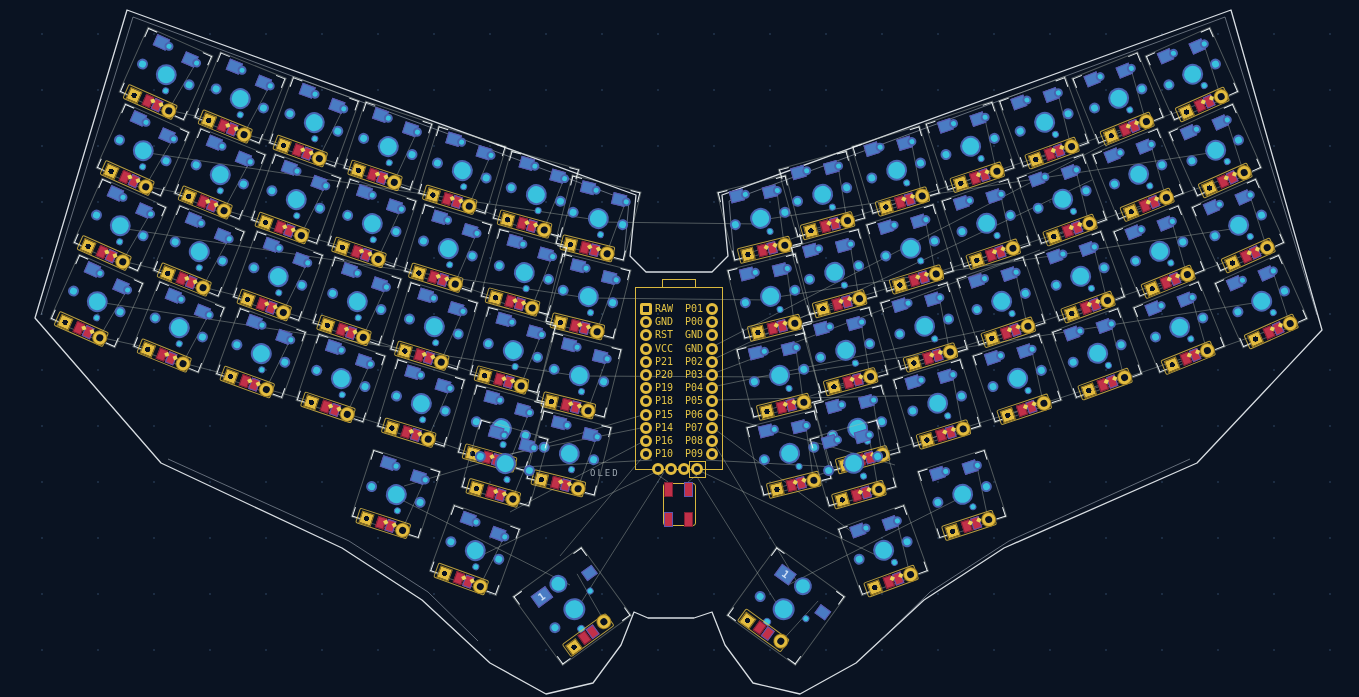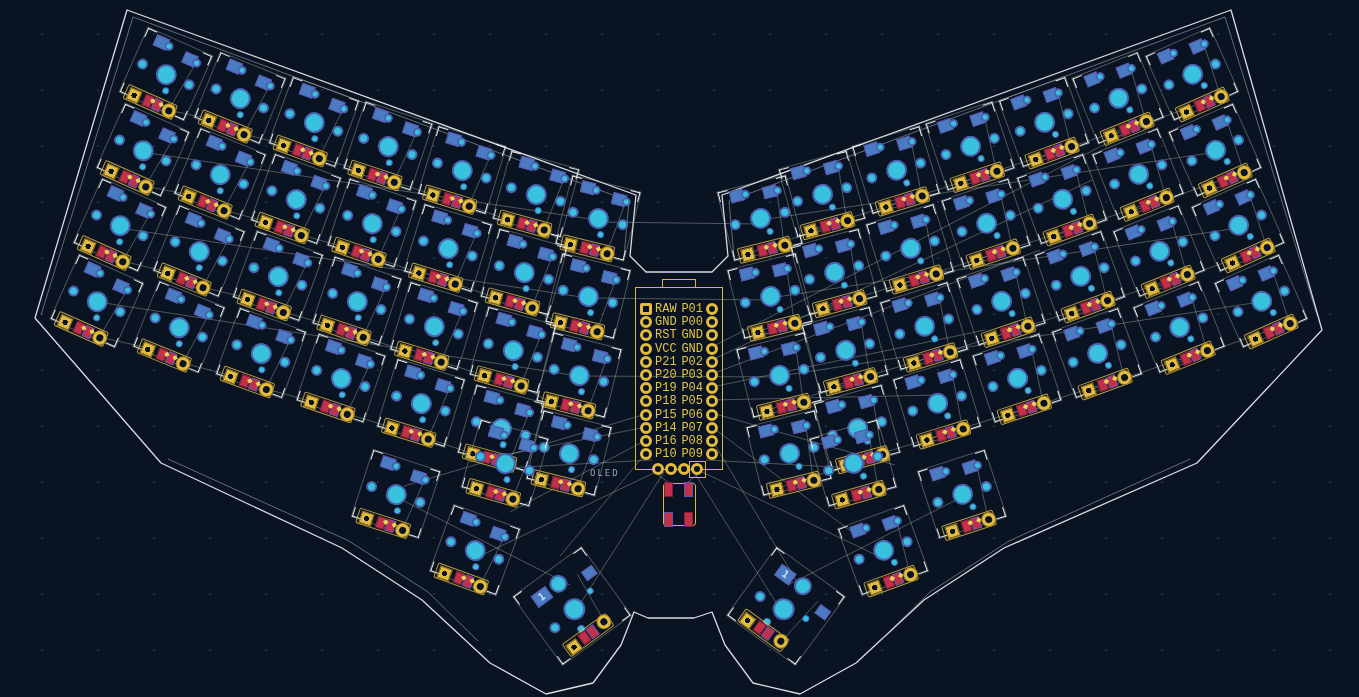--- a/index.html
+++ b/index.html
@@ -33,21 +33,21 @@
   .dsq{background:radial-gradient(circle,#0a1322 0 2.6px,#e3bc3f 2.7px);border:1px solid #9a7a20;}
   .dr{background:#c23049;border:1px solid #7e1f33;}
   .dr.alt{border:1.5px solid #5d55ae;}
   .dg{background:#ecd25a;transform:rotate(45deg);}
   .ddn{border-radius:50%;border:3.5px solid #e3bc3f;background:#0a1322;box-shadow:0 0 0 1px #9a7a20;}
 
   #mcu{position:absolute;border:1.5px solid #d9b83e;box-sizing:border-box;}
   #usb-tab{position:absolute;border:1px solid #d9b83e;border-bottom:none;box-sizing:border-box;}
   .mpin{position:absolute;width:12px;height:12px;border-radius:50%;border:3.5px solid #e3bc3f;box-sizing:border-box;background:#0a1322;}
   .mpin.sq{border-radius:2px;}
-  .mlabel{position:absolute;color:#e3c445;font-size:12px;line-height:8px;white-space:pre;letter-spacing:0;font-family:Liberation Mono, monospace;}
+  .mlabel{position:absolute;color:#e3c445;font-size:10px;line-height:8px;white-space:pre;letter-spacing:0;}
   .mlabel.r{text-align:right;}
 
   .opad{position:absolute;width:12px;height:12px;border-radius:50%;border:3.5px solid #e3bc3f;box-sizing:border-box;background:#0a1322;}
   .op1{position:absolute;width:17px;height:17px;border:1px solid #d9b83e;box-sizing:border-box;}
   #oled-label{position:absolute;color:#9aa4ad;font-size:9px;letter-spacing:2px;}
 
   #reset{position:absolute;border:1px solid #d9b83e;border-radius:3px;box-sizing:border-box;}
   .rpad{position:absolute;width:9px;height:15px;background:#c23049;border:1.5px solid #7e1f33;box-sizing:border-box;}
   .rpad.alt{border-color:#5d55ae;}
 

